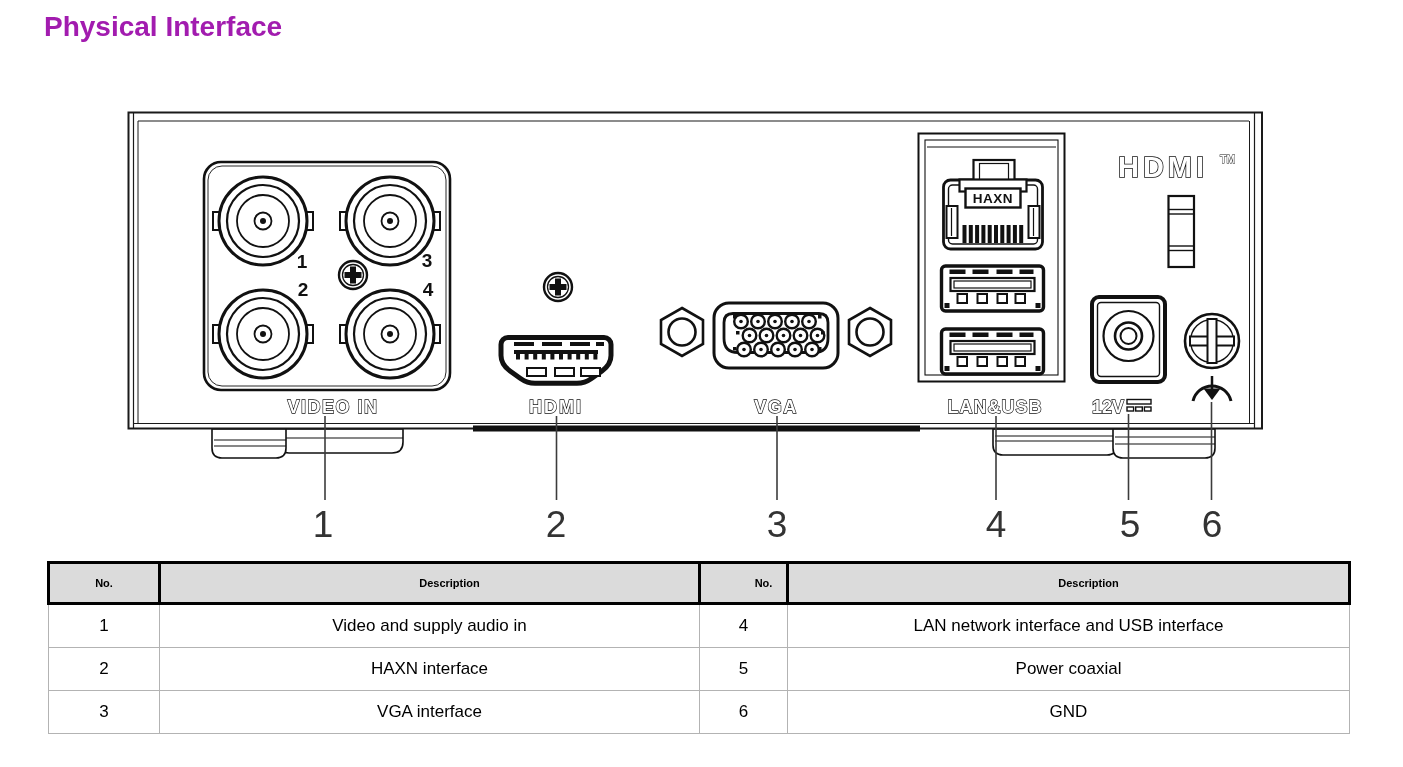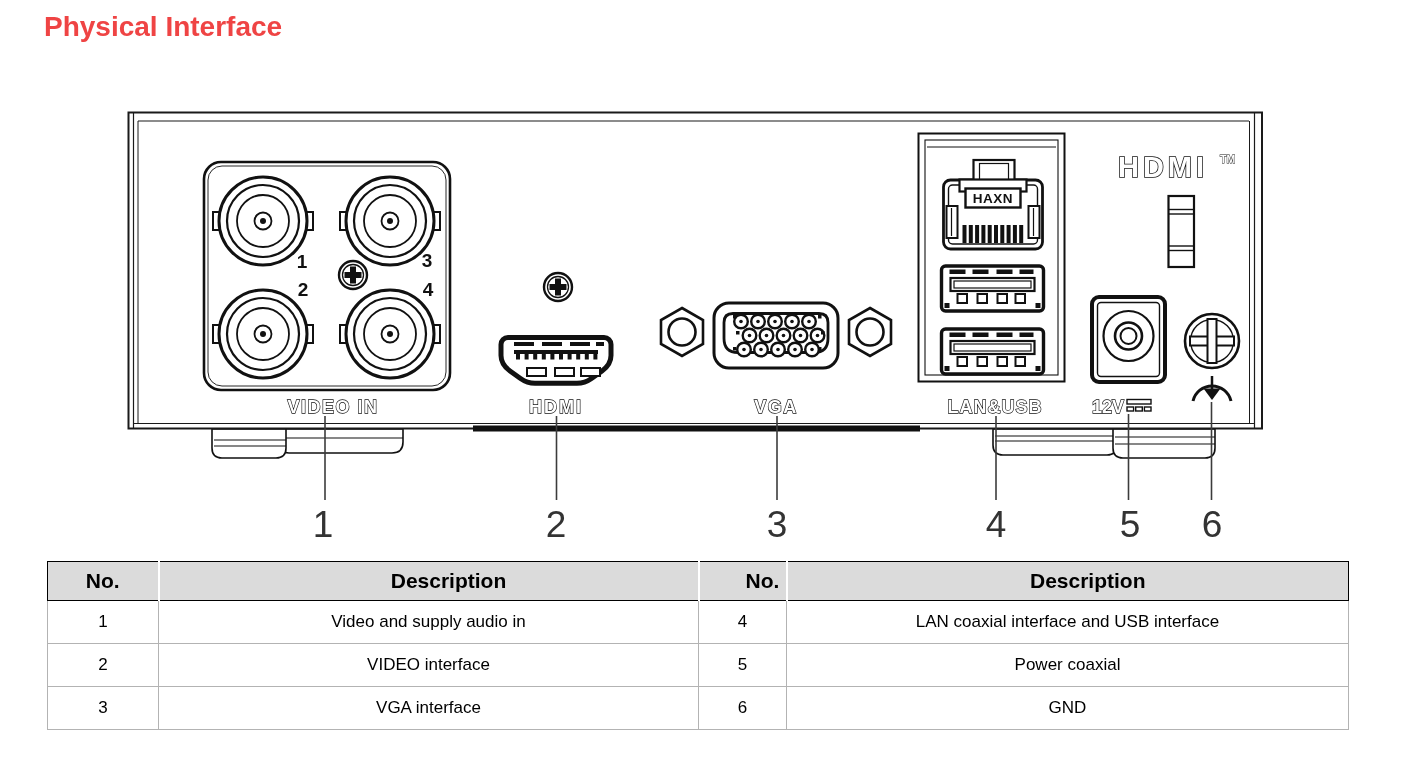--- a/index.html
+++ b/index.html
@@ -2,40 +2,40 @@
 <html><head>
 <meta charset="utf-8">
 <style>
   html,body { margin:0; padding:0; }
   body {
     width:1403px; height:767px; position:relative; overflow:hidden;
     background:#ffffff; font-family:"Liberation Sans", sans-serif;
   }
   .title {
     position:absolute; left:44px; top:11px; margin:0;
-    font-size:28px; font-weight:700; color:#ef4444;
+    font-size:28px; font-weight:700; color:#a21caf;
   }
   svg.diagram { position:absolute; left:0; top:0; }
 
   
   .olabel {
     font-family:"Liberation Sans", sans-serif; font-weight:700;
     fill:#ffffff; stroke:#111111; paint-order:stroke;
   }
   .solid { font-family:"Liberation Sans", sans-serif; fill:#111; font-weight:700; }
   .callout-num { font-family:"Liberation Sans", sans-serif; fill:#333; font-weight:400; font-size:37px; }
 
   table.iface {
     position:absolute; left:47px; top:561px; width:1301px;
     border-collapse:collapse; table-layout:fixed;
     font-size:17px; color:#000; border:1px solid #9e9e9e;
   }
   table.iface th {
-    background:#dbdbdb; font-weight:700; height:38px; font-size:21px;
-    border:1px solid #000000; text-align:center; padding:0;
+    background:#dbdbdb; font-weight:700; height:38px; font-size:11px;
+    border:3px solid #000000; text-align:center; padding:0;
   }
   table.iface th + th { border-left:2px solid #ffffff;padding-left:40px; }
   table.iface td {
     border:1px solid #b3b3b3; height:42px; text-align:center; padding:0;
     background:#fff;
   }
 </style>
 </head>
 <body>
 
@@ -286,25 +286,25 @@
         <th>Description</th>
         <th>No.</th>
         <th>Description</th>
       </tr>
     </thead>
     <tbody>
       <tr>
         <td>1</td>
         <td>Video and supply audio in</td>
         <td>4</td>
-        <td>LAN coaxial interface and USB interface</td>
+        <td>LAN network interface and USB interface</td>
       </tr>
       <tr>
         <td>2</td>
-        <td>VIDEO interface</td>
+        <td>HAXN interface</td>
         <td>5</td>
         <td>Power coaxial</td>
       </tr>
       <tr>
         <td>3</td>
         <td>VGA interface</td>
         <td>6</td>
         <td>GND</td>
       </tr>
     </tbody>

